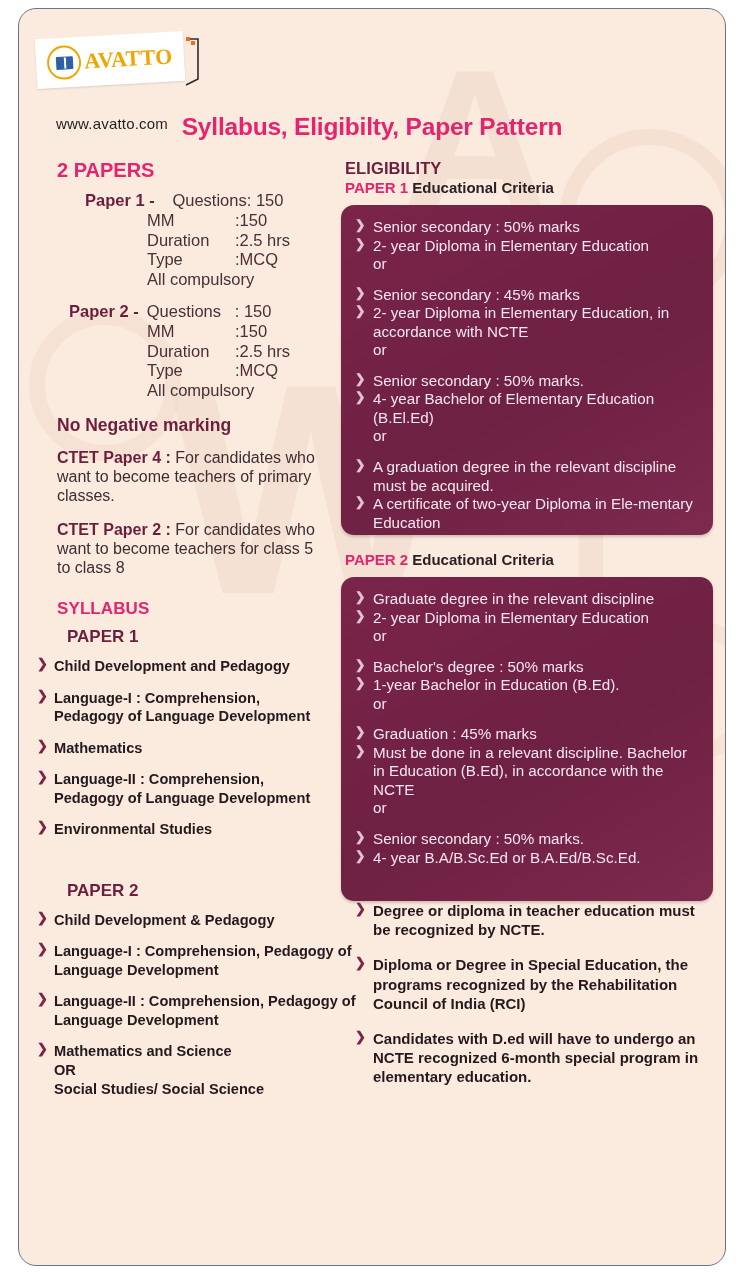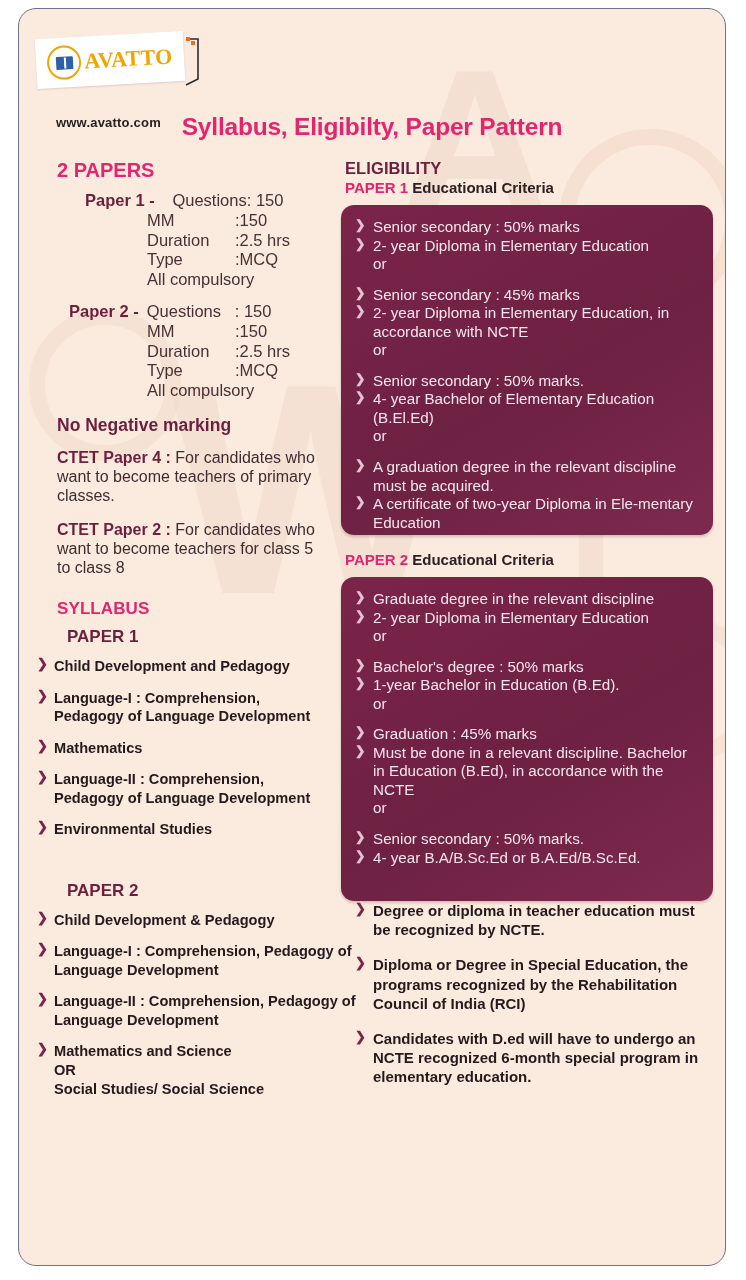--- a/index.html
+++ b/index.html
@@ -42,21 +42,21 @@
   .logo-mark{
     width:30px;height:30px;border-radius:50%;
     border:2.5px solid #f0a500;
     display:flex;align-items:center;justify-content:center;
   }
   .logo-book{width:17px;height:13px;background:#2f5fa8;border-radius:1px;position:relative;}
   .logo-book:after{content:"";position:absolute;left:50%;top:1px;width:1.2px;height:11px;background:#fff;}
   .logo-text{font-size:22px;font-weight:700;color:#f0a500;letter-spacing:.3px;font-family:"Liberation Serif",serif;}
   .logo-brackets{position:absolute;left:0;top:0;width:175px;height:58px;}
   .logo-url{
-    position:absolute;left:20px;top:80px;font-size:13px;font-weight:700;
+    position:absolute;left:20px;top:80px;font-size:15px;font-weight:400;
     color:#231f20;letter-spacing:.2px;
   }
   
   .title{
     position:absolute;left:0;right:0;top:56px;text-align:center;
     font-size:42px;font-weight:800;color:#e4256d;letter-spacing:1.5px;
   }
   .subtitle{
     position:absolute;left:0;right:0;top:104px;text-align:center;
     font-size:24.5px;font-weight:800;color:#e4256d;letter-spacing:-.2px;

